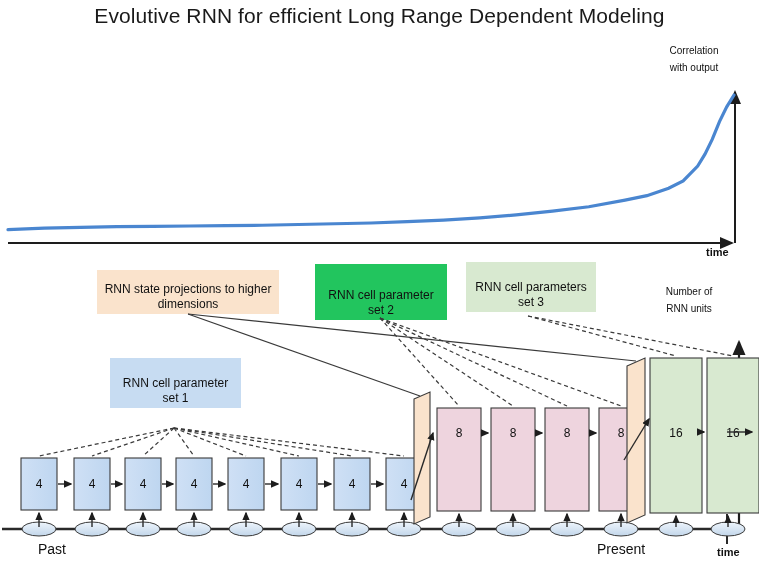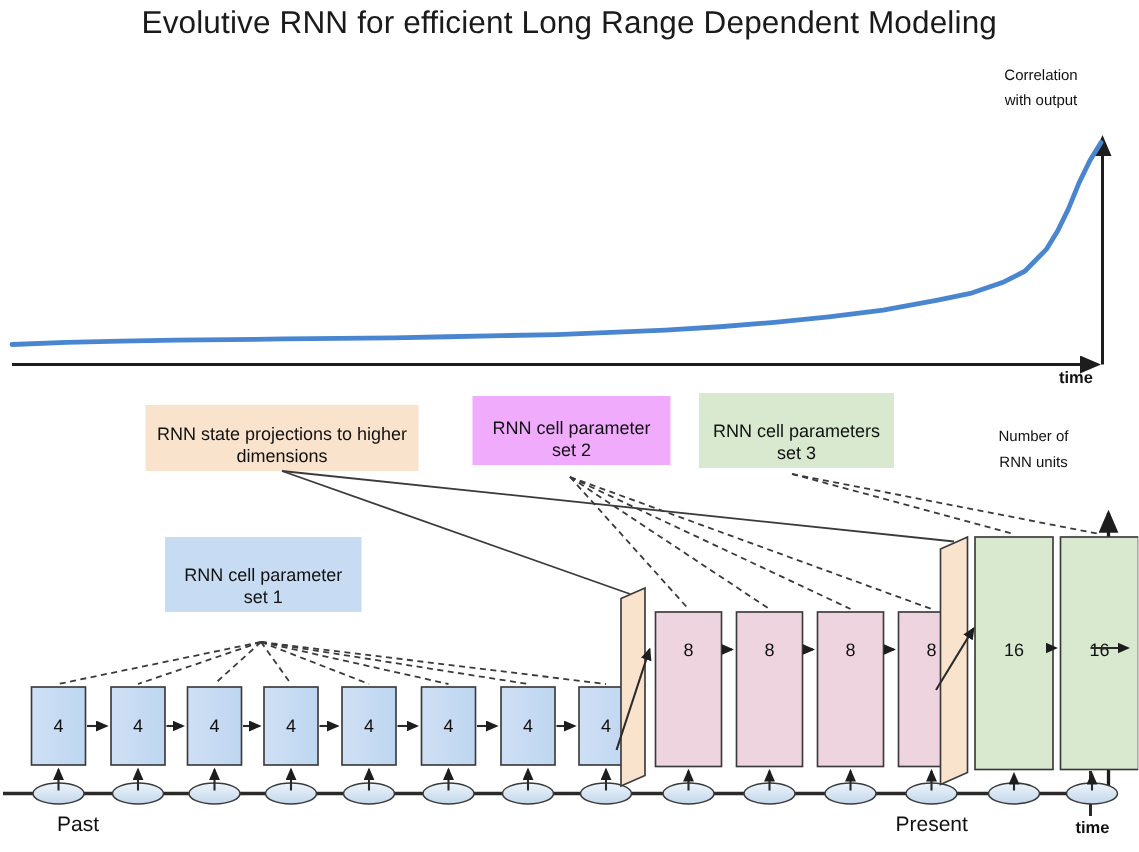--- a/index.html
+++ b/index.html
@@ -35,21 +35,21 @@
     <span>RNN units</span>
   </div>
 
   <div class="biglbl" style="left:38px;top:541px;">Past</div>
   <div class="biglbl" style="left:597px;top:541px;">Present</div>
   <div class="smlbl" style="left:717px;top:546px;">time</div>
 
   <div class="legend" style="left:97px;top:270px;width:182px;height:44px;background:#fae3cc;">
     <span>RNN state projections to higher dimensions</span>
   </div>
-  <div class="legend" style="left:315px;top:264px;width:132px;height:46px;background:#f0abfc;">
+  <div class="legend" style="left:315px;top:264px;width:132px;height:56px;background:#22c55e;">
     <span>RNN cell parameter set 2</span>
   </div>
   <div class="legend" style="left:466px;top:262px;width:130px;height:50px;background:#d8e9d0;">
     <span>RNN cell parameters set 3</span>
   </div>
   <div class="legend" style="left:110px;top:358px;width:131px;height:50px;background:#c7dcf2;">
     <span>RNN cell parameter set 1</span>
   </div>
 
   <svg id="svg" viewBox="0 0 759 568" xmlns="http://www.w3.org/2000/svg">

